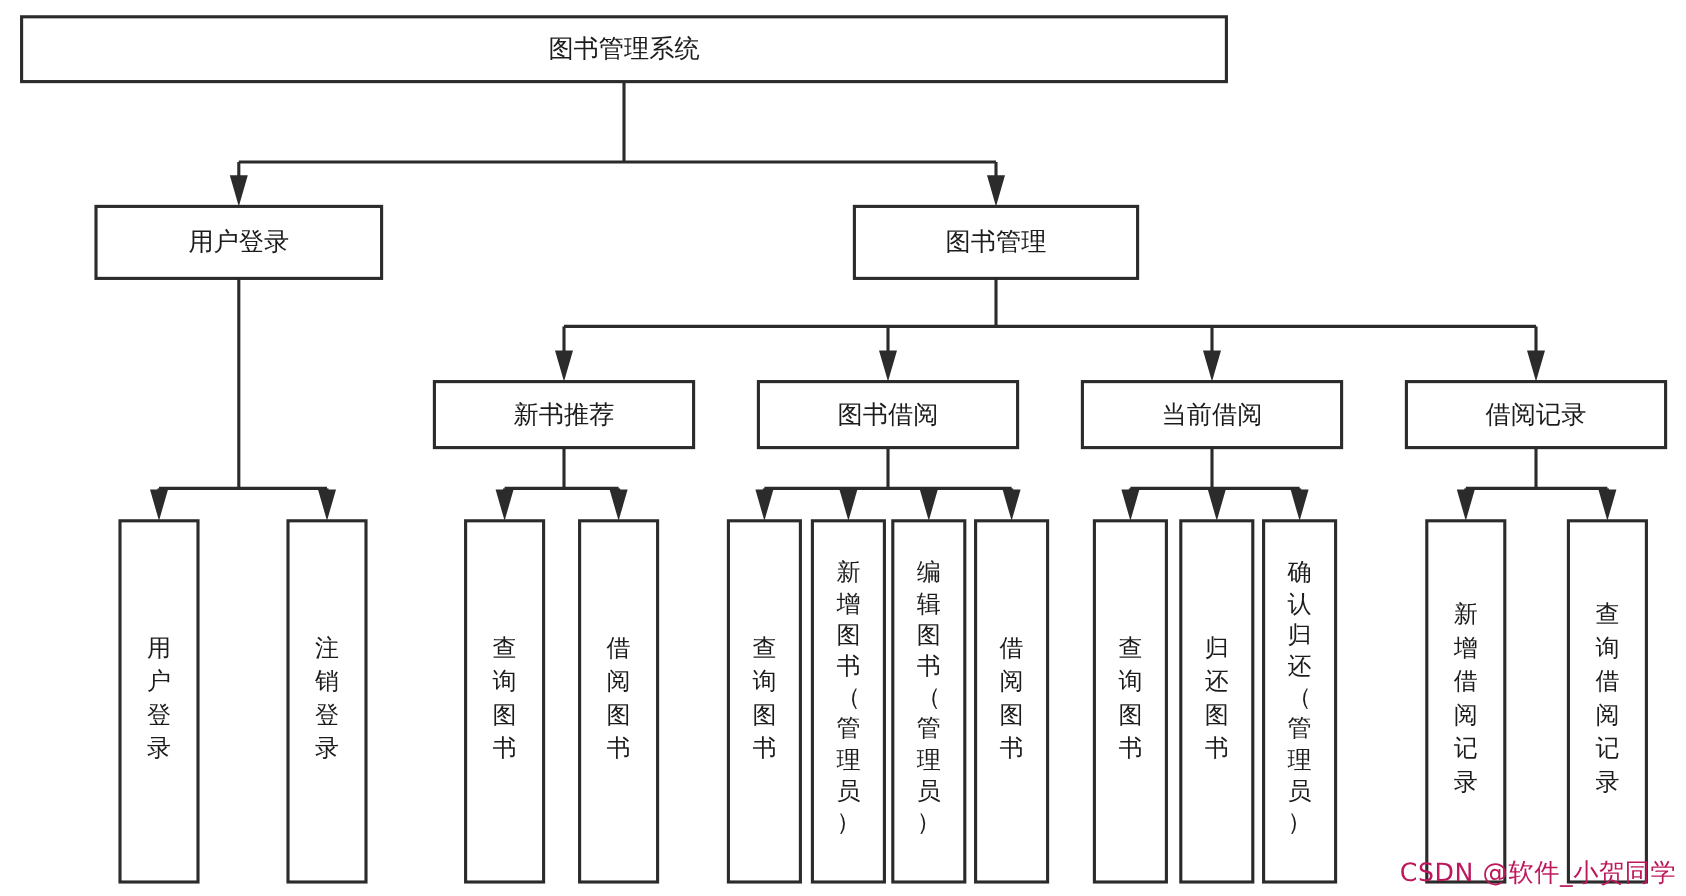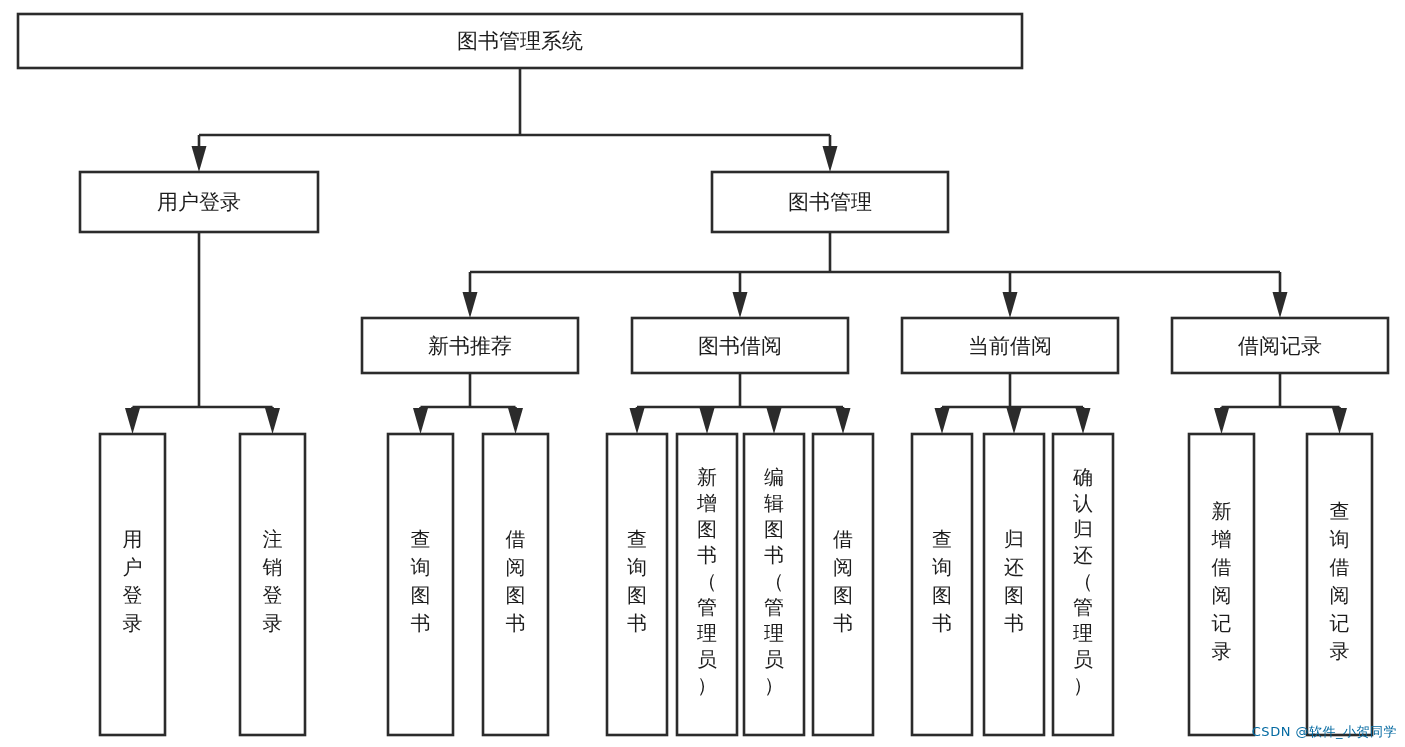--- a/index.html
+++ b/index.html
@@ -47,22 +47,22 @@
   }
   .arrow-head {
     fill: #2b2b2b;
     stroke: none;
   }
   .watermark {
     position: absolute;
     right: 8px;
     bottom: 6px;
     font-family: "DejaVu Sans", "Liberation Sans", sans-serif;
-    font-size: 13px;
-    color: #0369a1;
+    font-size: 21px;
+    color: #be185d;
     letter-spacing: 0.5px;
     white-space: nowrap;
     pointer-events: none;
   }
 </style>
 </head>
 <body>
 
 <svg id="diagram-root" viewBox="0 0 1405 747">
   <g id="edge-layer">

